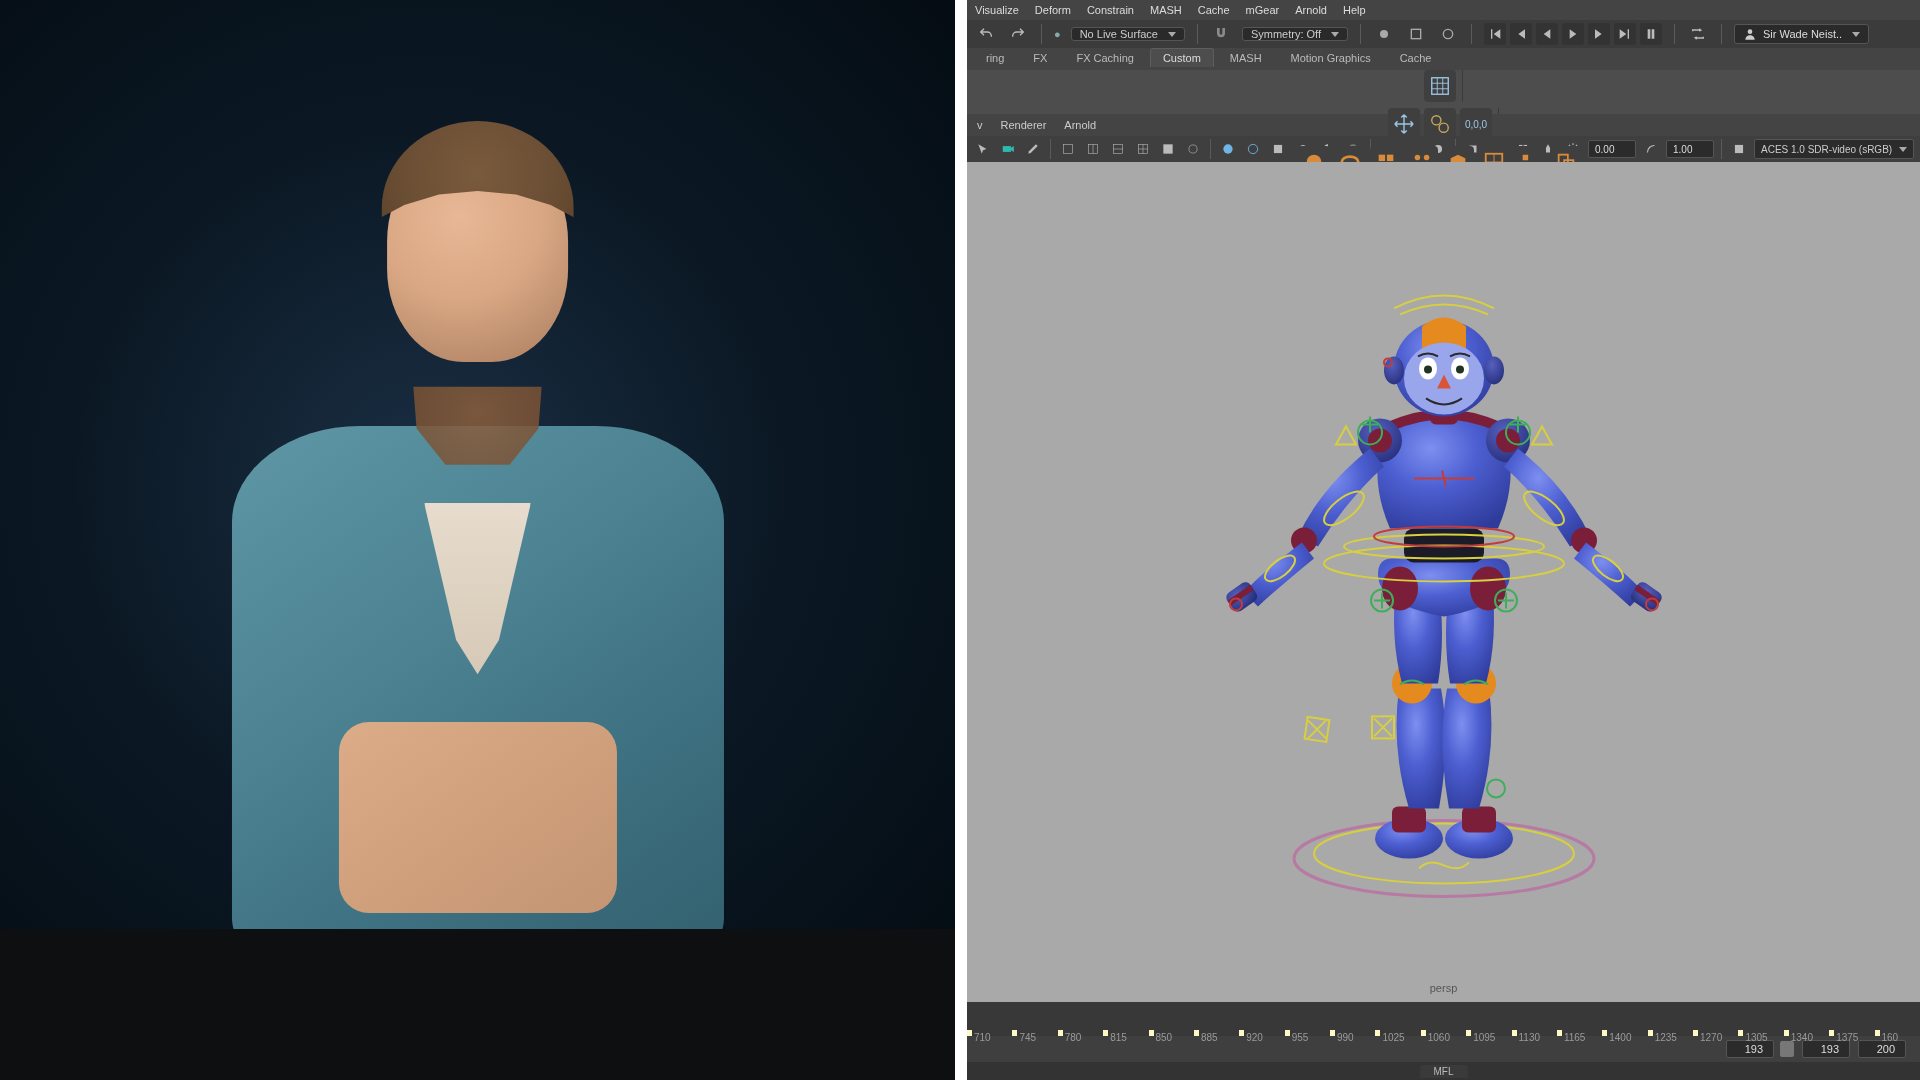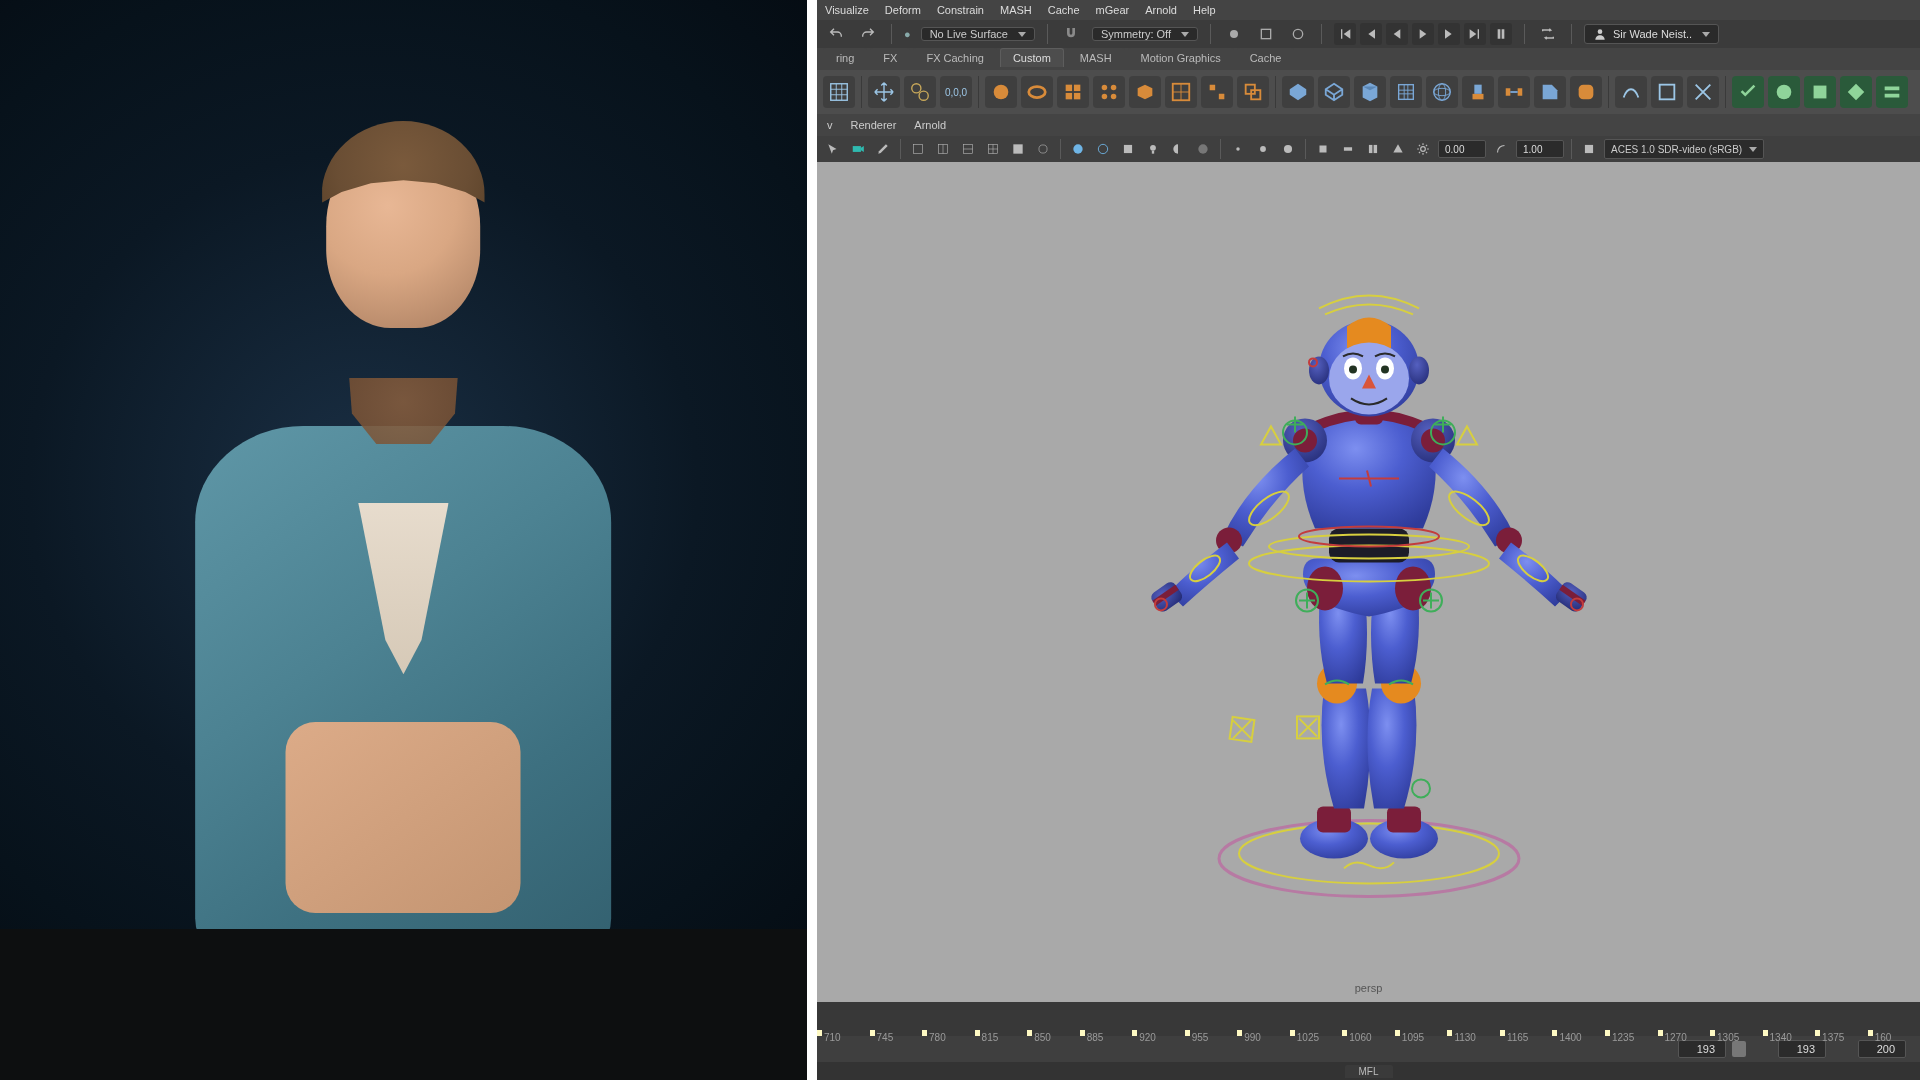--- a/index.html
+++ b/index.html
@@ -56,40 +56,40 @@
   .menu-bar span { cursor: default; }
   .status-row { height:28px; background:#3b3b3b; display:flex; align-items:center; gap:10px; padding:0 8px; font-size:11px; }
   .pill { background:#2a2a2a; border:1px solid #555; border-radius:3px; padding:1px 8px; display:flex; align-items:center; gap:6px; color:#ccc; height:14px;}
   .dropdown-arrow::after { content:""; display:inline-block; border-left:4px solid transparent; border-right:4px solid transparent; border-top:5px solid #aaa; margin-left:4px;}
   .icon-btn { width:22px; height:22px; display:flex; align-items:center; justify-content:center; color:#bbb; border-radius:3px; }
   .icon-btn svg { width:16px; height:16px; }
   .sep { width:1px; height:20px; background:#5a5a5a; margin:0 2px;}
   .tab-row { height:22px; background:#444; display:flex; align-items:flex-start; padding-left:6px; gap:3px; font-size:11px; color:#bbb; }
   .tab { padding:3px 12px 3px 12px; background:#444; border:1px solid transparent; border-bottom:none; border-radius:3px 3px 0 0; }
   .tab.active { background:#4d4d4d; border-color:#5d5d5d; color:#ddd;}
-  .shelf { height:44px; background:#4d4d4d; display:flex; align-items:center; padding:0 6px; gap:6px; }
+  .shelf { height:44px; background:#4d4d4d; display:flex; align-items:center; padding:0 6px; gap:6px;flex-direction:column; }
   .shelf-group { display:flex; gap:4px; align-items:center; padding-right:6px; border-right:1px solid #3a3a3a; }
   .shelf-last { border-right:none; }
   .tool-ico { width:32px; height:32px; display:flex; align-items:center; justify-content:center; background:#3f3f3f; border-radius:4px; position:relative;}
   .tool-ico svg { width:22px; height:22px; }
   .panel-tabs { height:22px; background:#444; display:flex; align-items:center; gap:18px; padding:0 10px; font-size:11px; color:#ccc;}
   .viewport-toolbar { height:26px; background:#3f3f3f; display:flex; align-items:center; gap:5px; padding:0 6px; font-size:10px; }
   .mini-ico { width:20px; height:20px; display:flex; align-items:center; justify-content:center; }
   .mini-ico svg { width:14px; height:14px; }
   .num-field { background:#2b2b2b; border:1px solid #555; color:#ddd; font-size:10px; padding:1px 6px; height:18px; width:48px; border-radius:2px; display:flex; align-items:center;}
   .color-dd { background:#2b2b2b; border:1px solid #555; height:20px; min-width:160px; padding:0 6px; display:flex; align-items:center; justify-content:space-between; font-size:10px; border-radius:2px;}
   .viewport { flex:1; background:#a9a9a9; position:relative; overflow:hidden; }
   .camera-label { position:absolute; left:50%; bottom:8px; transform:translateX(-50%); font-size:11px; color:#555; }
   .time-area { height:78px; background:#383838; display:flex; flex-direction:column;}
   .timeline { flex:1; position:relative; background:#383838; }
   .tick-row { position:absolute; inset:0; display:flex; }
   .tick { flex:1; border-left:1px solid #4a4a4a; position:relative;}
   .tick.major { border-left:5px solid #fef9c3;margin-top:28px;}
   .tick-label { position:absolute; top:2px; left:2px; font-size:10px; color:#9a9a9a;}
-  .range-bar { height:26px; background:#3f3f3f; display:flex; align-items:center; justify-content:flex-end; gap:32px; padding:0 14px;}
+  .range-bar { height:26px; background:#3f3f3f; display:flex; align-items:center; justify-content:flex-end; gap:8px; padding:0 14px;}
   .range-field { background:#2b2b2b; border:1px solid #555; color:#ddd; font-size:11px; padding:2px 10px; border-radius:2px; min-width:48px; text-align:right;}
   .range-slot { display:flex; align-items:center; gap:6px;}
   .range-handle { width:14px; height:16px; background:#777; border-radius:2px;}
   .cmd-bar { height:18px; background:#333; display:flex; align-items:center; justify-content:center; font-size:10px; color:#bbb;}
   .cmd-chip { background:#3a3a3a; padding:1px 14px; border-radius:2px 2px 0 0;}
   .robot-stage { position:absolute; left:50%; top:50%; transform:translate(-50%,-52%); width:500px; height:680px; }
   .robot-stage svg { width:100%; height:100%; overflow:visible; }
   .play-ctrl { display:flex; gap:4px; }
   .play-ctrl .icon-btn { background:#333; }
   .account-pill { display:flex; align-items:center; gap:6px; background:#2a2a2a; border:1px solid #555; padding:2px 8px; border-radius:3px; color:#ddd;}

